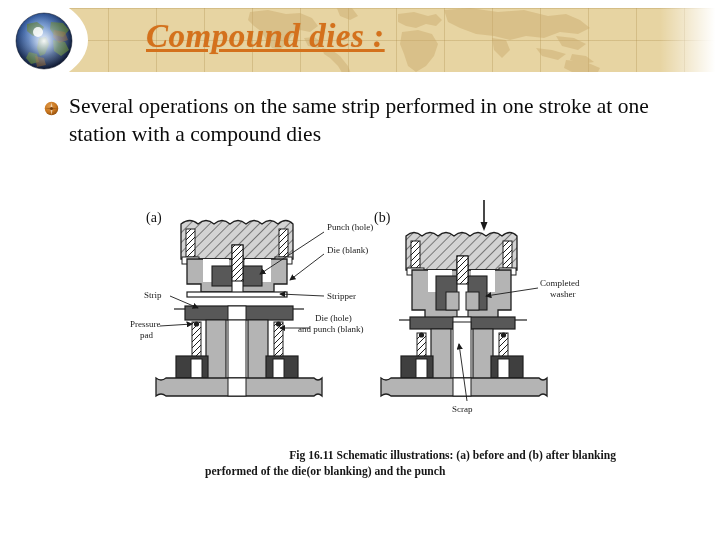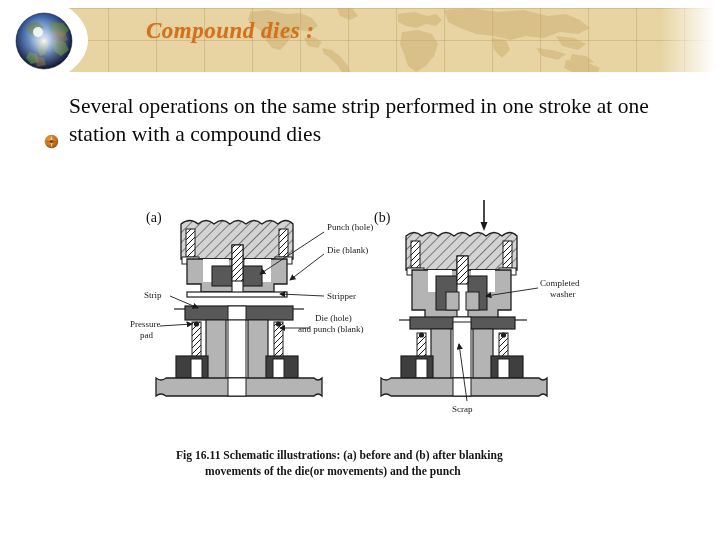--- a/index.html
+++ b/index.html
@@ -64,46 +64,47 @@
     border-radius: 0 50% 50% 0 / 0 50% 50% 0;
   }
 
   #page-title {
     position: absolute;
     left: 146px;
     top: 18px;
     font-family: "Liberation Serif", serif;
     font-style: italic;
     font-weight: bold;
-    font-size: 23px;
+    font-size: 33px;
     color: #d4711c;
     letter-spacing: 0.5px;
     white-space: nowrap;
     z-index: 6;
     text-shadow: 0 0 1px rgba(180,90,10,0.35);
+    text-decoration: underline;
   }
 
   
   #globe-logo {
     position: absolute;
     left: 13px;
     top: 10px;
     width: 62px;
     height: 62px;
     z-index: 8;
   }
 
   
   #bullet-block {
     position: absolute;
     left: 44px;
     top: 92px;
     width: 620px;
     display: flex;
-    align-items: flex-end;
+    align-items: flex-start;
     gap: 10px;
   }
   .bullet-icon {
     flex: 0 0 auto;
     width: 15px;
     height: 15px;
     margin-top: 9px;
   }
   .bullet-text {
     font-family: "Liberation Serif", serif;
@@ -124,21 +125,21 @@
     position: absolute;
     left: 176px;
     top: 448px;
     width: 440px;
     font-family: "Liberation Serif", serif;
     font-size: 11.6px;
     font-weight: bold;
     line-height: 1.42;
     color: #161616;
   }
-  #figure-caption .cap-line-1 { display: block; text-indent: 0; }
+  #figure-caption .cap-line-1 { display: block; text-indent: 0; text-align: right; }
   #figure-caption .cap-line-2,
   #figure-caption .cap-line-3 { display: block; padding-left: 29px; }
 
   .dg-label {
     font-family: "Liberation Serif", serif;
     font-size: 9px;
     fill: #1a1a1a;
   }
   .dg-panel-letter {
     font-family: "Liberation Serif", serif;
@@ -365,14 +366,14 @@
     <text class="dg-label" x="72" y="216">Scrap</text>
 
     <line x1="158" y1="92" x2="106" y2="100" stroke="#1a1a1a" stroke-width="0.9" marker-end="url(#arrH)"></line>
     <text class="dg-label" x="160" y="90">Completed</text>
     <text class="dg-label" x="170" y="101">washer</text>
   </g>
 </svg>
 
 <div id="figure-caption">
   <span class="cap-line-1">Fig 16.11 Schematic illustrations: (a) before and (b) after blanking</span>
-  <span class="cap-line-3">movements of the die(or movements) and the punch</span>
+  <span class="cap-line-3">performed of the die(or blanking) and the punch</span>
 </div>
 
 </body></html>

